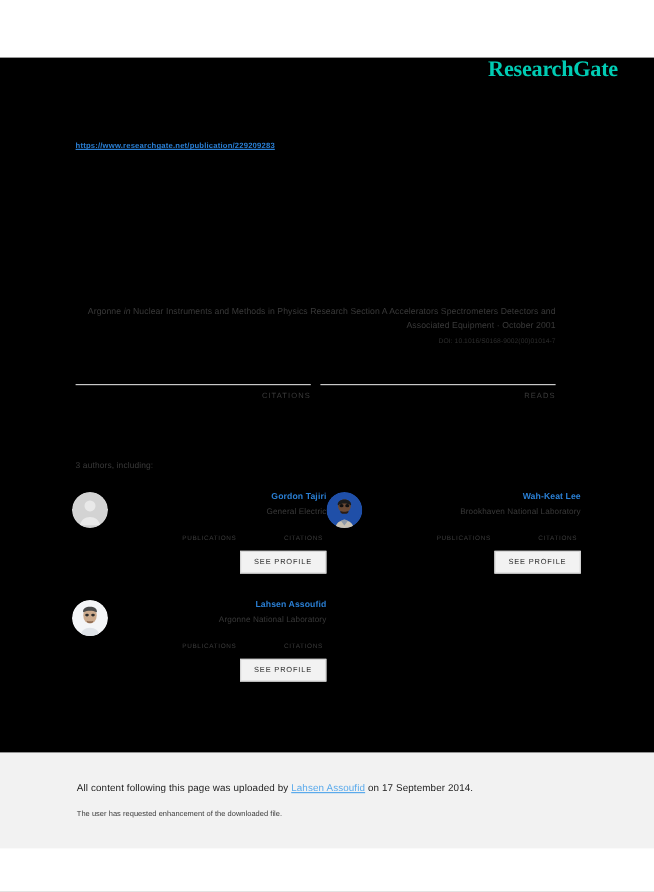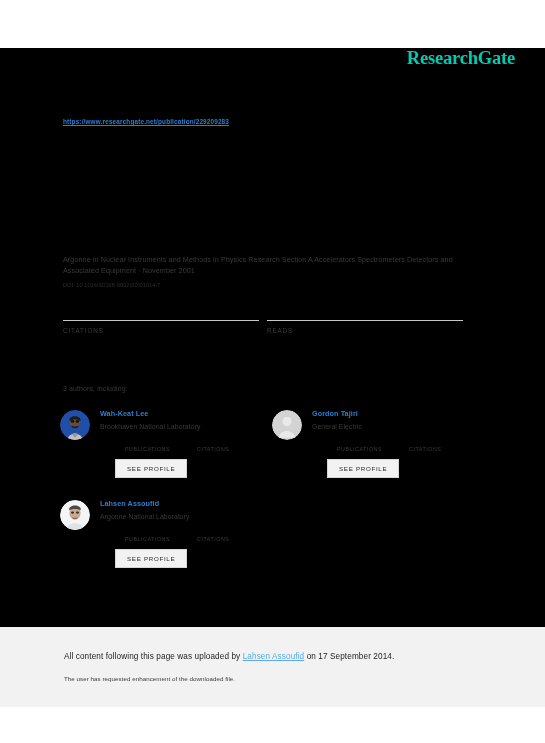--- a/index.html
+++ b/index.html
@@ -11,20 +11,21 @@
     background: #ffffff;
     font-family: "Liberation Sans", sans-serif;
     overflow: hidden;
   }
 
   .page {
     position: relative;
     width: 545px;
     height: 743px;
     background: #ffffff;
+    text-align: right;
   }
 
   
   .top-band {
     position: absolute;
     top: 0; left: 0;
     width: 545px;
     height: 48px;
     background: #ffffff;
   }
@@ -244,21 +245,21 @@
   <div class="dark-body"></div>
 
   <div class="rg-logo">ResearchGate</div>
 
   <a class="rg-url" href="#">https://www.researchgate.net/publication/229209283</a>
 
   <div class="article-meta">
     <div class="article-line">
       <span>Argonne</span>
       <span class="in-word">in</span>
-      <span>Nuclear Instruments and Methods in Physics Research Section A Accelerators Spectrometers Detectors and Associated Equipment · November 2001</span>
+      <span>Nuclear Instruments and Methods in Physics Research Section A Accelerators Spectrometers Detectors and Associated Equipment · October 2001</span>
     </div>
     <div class="doi-line">DOI: 10.1016/S0168-9002(00)01014-7</div>
   </div>
 
   <div class="stats-row">
     <div class="stat-col">
       <div class="stat-number"></div>
       <div class="stat-rule"></div>
       <div class="stat-label">CITATIONS</div>
     </div>
@@ -267,20 +268,45 @@
       <div class="stat-rule"></div>
       <div class="stat-label">READS</div>
     </div>
   </div>
 
   <div class="authors-heading">3 authors, including:</div>
 
   <div class="author-grid">
 
     <div class="author-row">
+
+      <div class="author-cell">
+        <div class="avatar">
+          <svg viewBox="0 0 30 30" xmlns="http://www.w3.org/2000/svg">
+            <circle cx="15" cy="15" r="15" fill="#d3d3d3"></circle>
+            <circle cx="15" cy="11.6" r="4.6" fill="#e9e9e9"></circle>
+            <path d="M6.6 27.8c.9-4.6 4.2-6.9 8.4-6.9s7.5 2.3 8.4 6.9z" fill="#e9e9e9"></path>
+          </svg>
+        </div>
+        <div class="author-info">
+          <div class="author-name">Gordon Tajiri</div>
+          <div class="author-affil">General Electric</div>
+          <div class="author-metrics">
+            <div class="metric">
+              <div class="metric-number"></div>
+              <div class="metric-label">PUBLICATIONS</div>
+            </div>
+            <div class="metric">
+              <div class="metric-number"></div>
+              <div class="metric-label">CITATIONS</div>
+            </div>
+          </div>
+          <div class="see-profile">SEE PROFILE</div>
+        </div>
+      </div>
 
       <div class="author-cell">
         <div class="avatar">
           <svg viewBox="0 0 30 30" xmlns="http://www.w3.org/2000/svg">
             <circle cx="15" cy="15" r="15" fill="#1f4fa8"></circle>
             <circle cx="15" cy="11.5" r="5.4" fill="#6b4a35"></circle>
             <path d="M15 6.2c3.4 0 5.6 1.8 5.6 4.1 0 .6-.3 1-.8.6-1.1-.9-2.8-1.3-4.8-1.3s-3.7.4-4.8 1.3c-.5.4-.8 0-.8-.6 0-2.3 2.2-4.1 5.6-4.1z" fill="#1b1b1b"></path>
             <ellipse cx="12.6" cy="11.4" rx="1.7" ry="1.3" fill="#111"></ellipse>
             <ellipse cx="17.4" cy="11.4" rx="1.7" ry="1.3" fill="#111"></ellipse>
             <path d="M11.6 15.8c1.5.9 5.3.9 6.8 0 .3 1.3-.6 2.4-3.4 2.4s-3.7-1.1-3.4-2.4z" fill="#2b1d14"></path>
@@ -298,45 +324,20 @@
             </div>
             <div class="metric">
               <div class="metric-number"></div>
               <div class="metric-label">CITATIONS</div>
             </div>
           </div>
           <div class="see-profile">SEE PROFILE</div>
         </div>
       </div>
 
-      <div class="author-cell">
-        <div class="avatar">
-          <svg viewBox="0 0 30 30" xmlns="http://www.w3.org/2000/svg">
-            <circle cx="15" cy="15" r="15" fill="#d3d3d3"></circle>
-            <circle cx="15" cy="11.6" r="4.6" fill="#e9e9e9"></circle>
-            <path d="M6.6 27.8c.9-4.6 4.2-6.9 8.4-6.9s7.5 2.3 8.4 6.9z" fill="#e9e9e9"></path>
-          </svg>
-        </div>
-        <div class="author-info">
-          <div class="author-name">Gordon Tajiri</div>
-          <div class="author-affil">General Electric</div>
-          <div class="author-metrics">
-            <div class="metric">
-              <div class="metric-number"></div>
-              <div class="metric-label">PUBLICATIONS</div>
-            </div>
-            <div class="metric">
-              <div class="metric-number"></div>
-              <div class="metric-label">CITATIONS</div>
-            </div>
-          </div>
-          <div class="see-profile">SEE PROFILE</div>
-        </div>
-      </div>
-
     </div>
 
     <div class="author-row">
 
       <div class="author-cell">
         <div class="avatar">
           <svg viewBox="0 0 30 30" xmlns="http://www.w3.org/2000/svg">
             <circle cx="15" cy="15" r="15" fill="#f4f5f7"></circle>
             <path d="M6.8 30c.8-4.6 4-6.9 8.2-6.9s7.4 2.3 8.2 6.9z" fill="#dfe3e8"></path>
             <ellipse cx="15" cy="13" rx="5.6" ry="6.6" fill="#caa98c"></ellipse>

